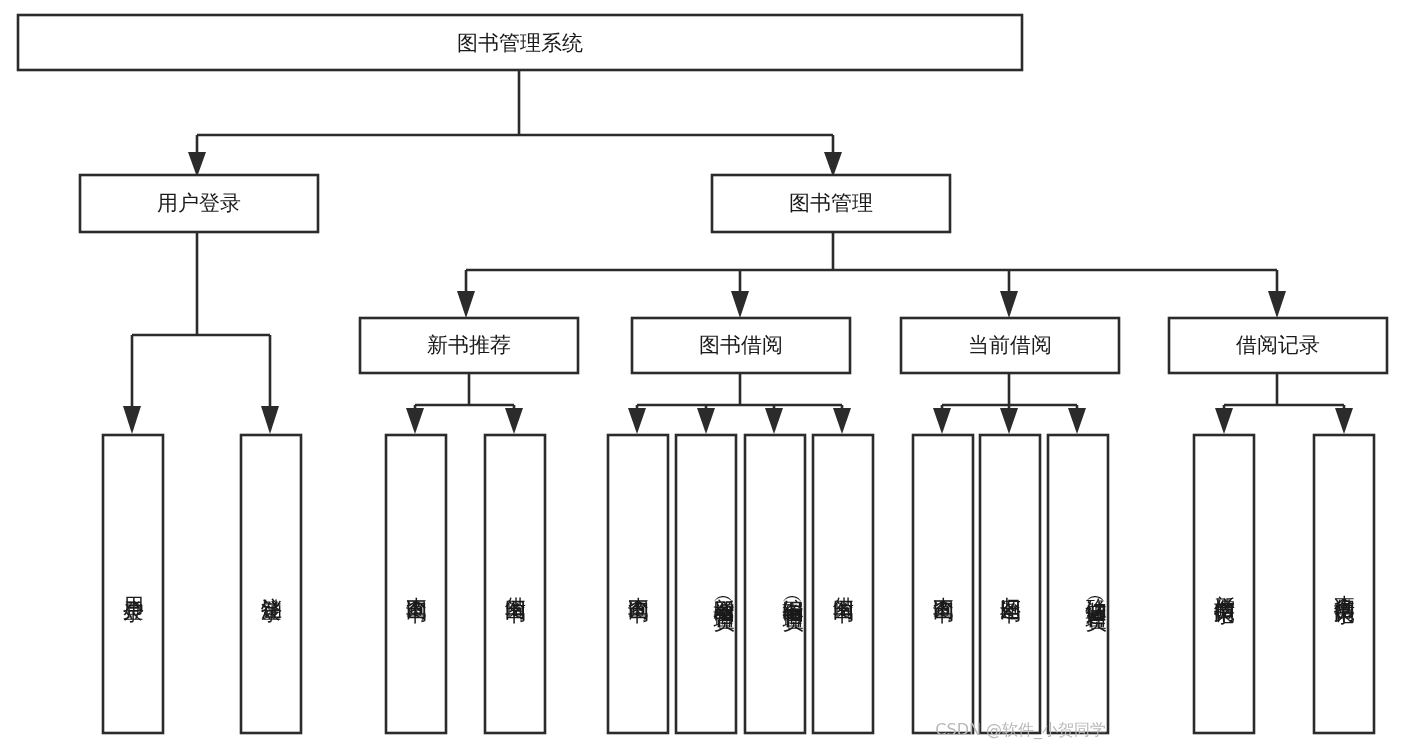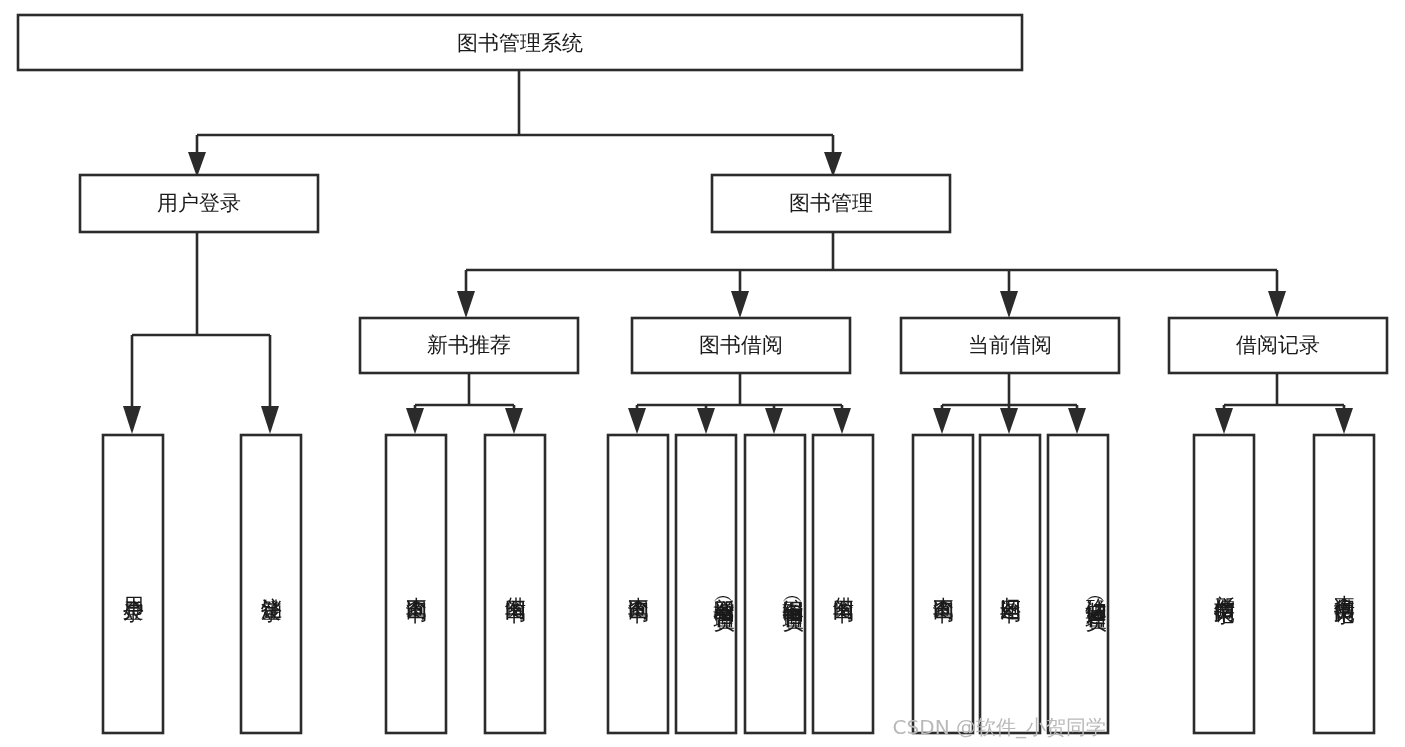--- a/index.html
+++ b/index.html
@@ -61,21 +61,21 @@
     display: flex;
     align-items: center;
     justify-content: center;
     pointer-events: none;
   }
   .watermark {
     position: absolute;
     right: 8px;
     bottom: 6px;
     font-family: "DejaVu Sans", "Liberation Sans", sans-serif;
-    font-size: 20px;
+    font-size: 16px;
     color: #b9b9b9;
     white-space: nowrap;
   }
 </style>
 </head>
 <body>
 
 <div id="diagram-root">
 
   <svg id="flow" viewBox="0 0 1405 747" xmlns="http://www.w3.org/2000/svg">

